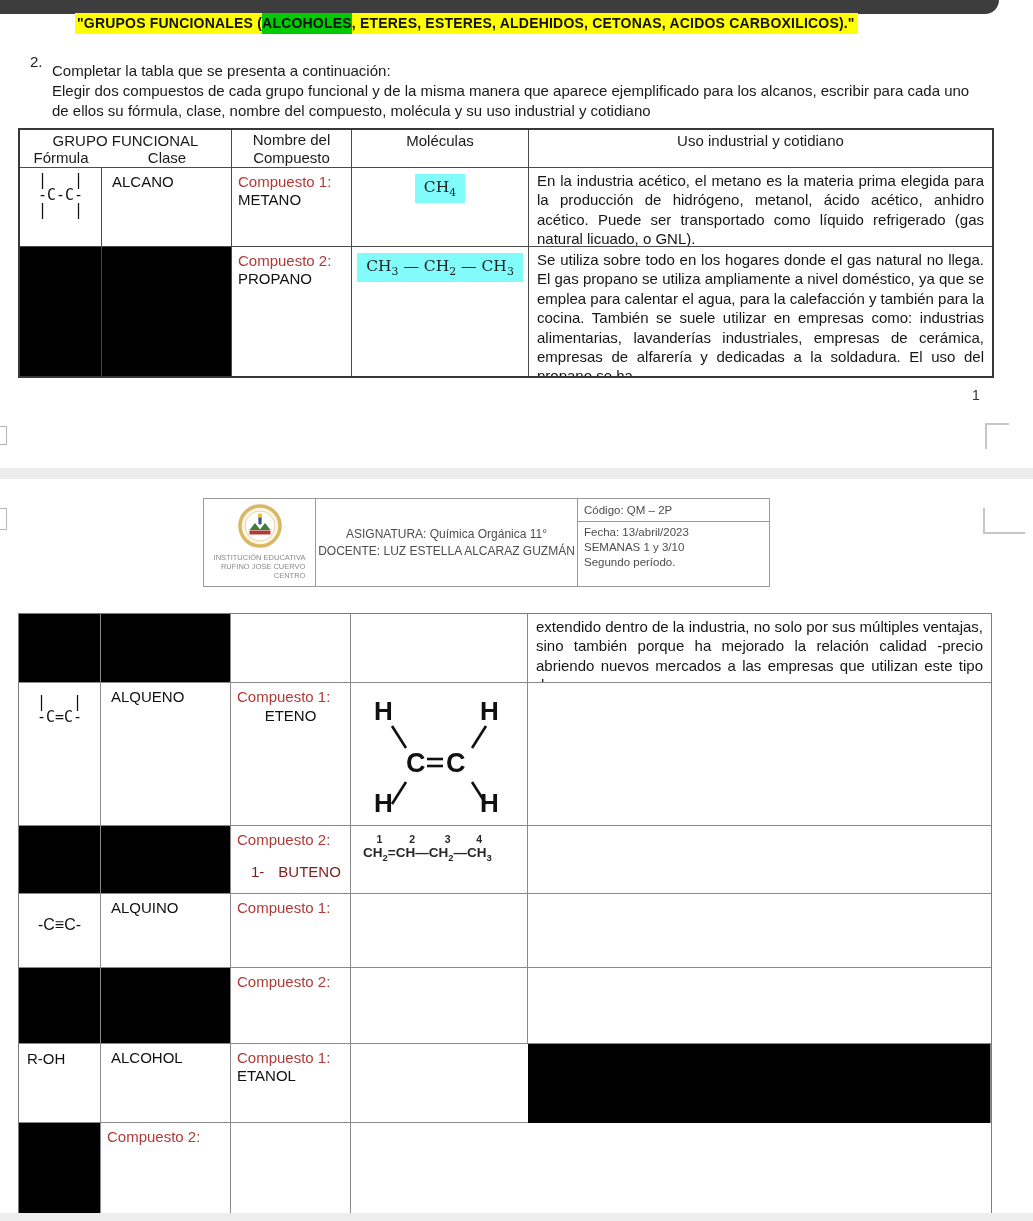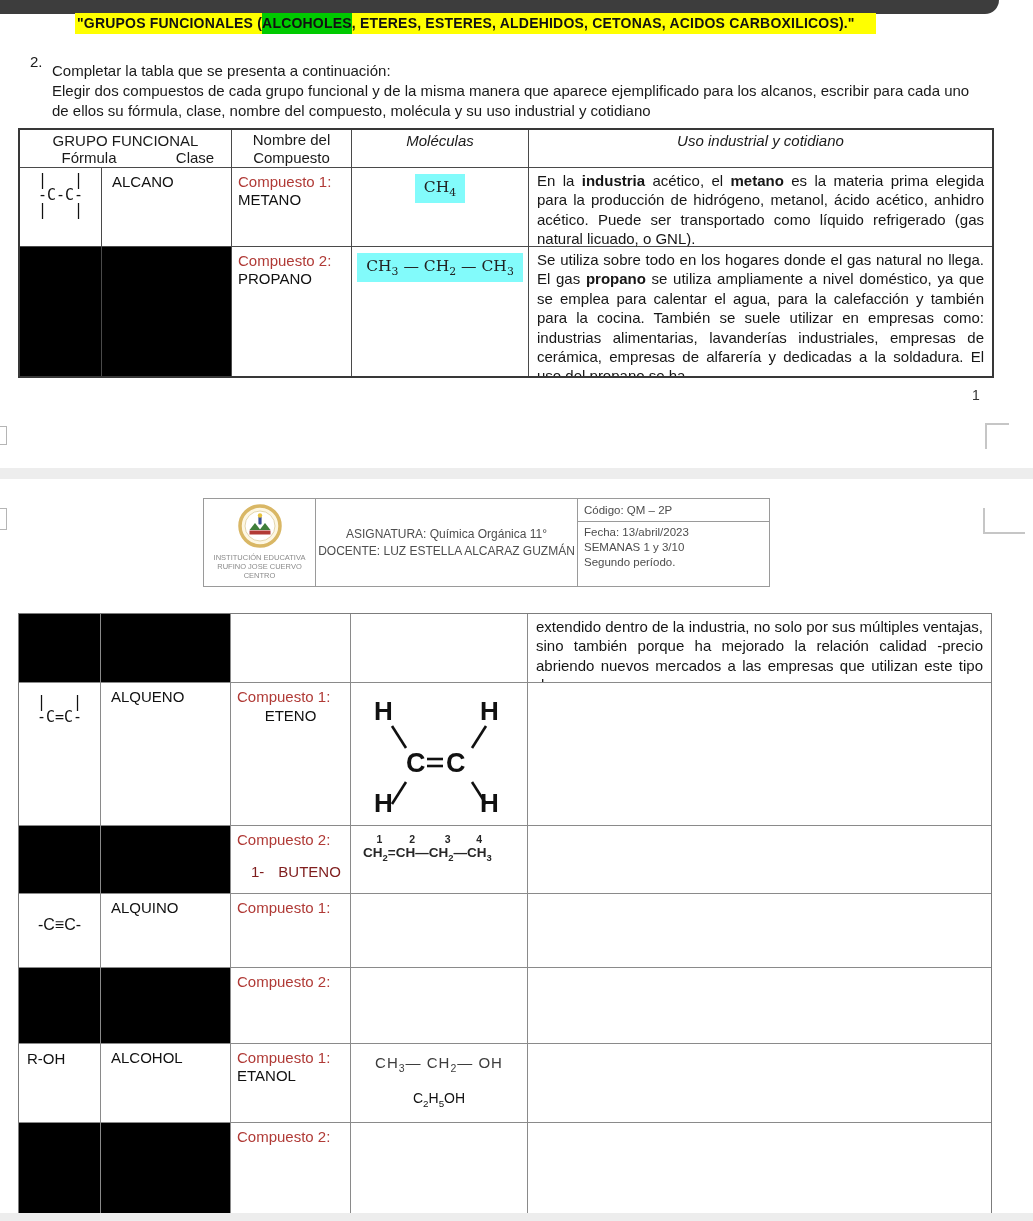--- a/index.html
+++ b/index.html
@@ -7,64 +7,64 @@
           font-family:"Liberation Sans",sans-serif;color:#1a1a1a;}
   .abs{position:absolute;}
 
   
   .topbar{left:0;top:0;width:999px;height:14px;background:#3d3d3d;border-radius:0 0 14px 0;}
 
   
   .title{left:75px;top:15px;font-size:14px;font-weight:bold;letter-spacing:.2px;white-space:nowrap;color:#111;}
   .hl-y{background:var(--yellow);padding:2px 0 3px 2px;}
   .hl-g{background:var(--green);padding:2px 0 3px 0;}
-  .hl-y2{background:var(--yellow);padding:2px 21px 3px 0;}
+  .hl-y2{background:var(--yellow);padding:2px 3px 3px 0;}
 
   
   .instr-num{left:30px;top:53px;font-size:15px;}
   .instr-body{left:52px;top:61px;width:936px;font-size:15px;line-height:20px;}
 
   
   .tbl{display:grid;background:#fff;}
   .t1{left:18px;top:128px;grid-template-columns:82px 130px 120px 177px 463px;
       grid-template-rows:38px 79px 129px;border:2px solid #383838;}
   .t1 .cell{border-right:1px solid #4a4a4a;border-bottom:1px solid #4a4a4a;}
   .t2{left:18px;top:613px;grid-template-columns:82px 130px 120px 177px 463px;
       grid-template-rows:69px 143px 68px 74px 76px 79px 91px;border:1px solid #7c7c7c;}
   .t2 .cell{border-right:1px solid #8a8a8a;border-bottom:1px solid #8a8a8a;}
   .cell{overflow:hidden;}
   .lastcol{border-right:none!important;}
   .lastrow{border-bottom:none!important;}
   .blackout{background:#000;}
 
   .hc-group{grid-column:1/3;display:flex;flex-direction:column;justify-content:center;font-size:15px;}
   .hc-group .g1{text-align:center;}
-  .hc-group .g2{display:grid;grid-template-columns:82px 130px;margin-left:28px;}
+  .hc-group .g2{display:grid;grid-template-columns:82px 130px;}
   .hc-group .g2 span{text-align:center;}
   .hc-center{display:flex;flex-direction:column;align-items:center;justify-content:center;font-size:15px;line-height:18px;}
-  .hc-top{font-size:15px;text-align:center;padding-top:2px;font-style:italic;}
+  .hc-top{font-size:15px;text-align:center;padding-top:2px;}
 
   .fcol{font-family:"DejaVu Sans Mono",monospace;font-size:15px;line-height:15px;text-align:center;padding-top:5px;color:#111;}
   .fcol.pt12{padding-top:12px;}
   .fsingle{font-size:16px;text-align:center;padding-top:22px;color:#111;}
   .fplain{font-size:15px;padding:6px 0 0 8px;color:#111;}
   .clase{font-size:15px;padding:5px 0 0 10px;color:#111;}
   .comp{padding:5px 6px;font-size:15px;}
   .lbl{color:var(--red-label);}
   .cname{margin-top:1px;color:#111;}
   .cname-center{text-align:center;margin-top:2px;color:#111;}
   .bute-name{margin-top:15px;padding-left:14px;color:#7f1d1d;}
   .bute-name .pfx{margin-right:14px;}
 
   .molcell{text-align:center;padding-top:6px;}
   .mol-hl{display:inline-block;background:var(--cyan);font-family:"DejaVu Serif",serif;
           font-size:15.5px;padding:4px 9px;color:#222;}
   .mol-hl sub,.frm sub{font-size:70%;}
   .uso{padding:3px 8px 0 8px;font-size:15px;line-height:19.4px;text-align:justify;color:#161616;}
-  .uso b{font-weight:bold;}
+  .uso b{font-weight:normal;}
 
   
   .ethcell{display:flex;align-items:center;justify-content:center;}
   .ethcell svg text{font-family:"Liberation Sans",sans-serif;font-weight:600;fill:#111;}
 
   
   .butcell{display:flex;align-items:flex-start;padding:8px 0 0 12px;}
   .btok{display:inline-flex;flex-direction:column;align-items:center;
         font-size:13.5px;font-weight:600;color:#262626;}
   .bnum{font-size:10.5px;line-height:11px;font-weight:600;}
@@ -82,21 +82,21 @@
   .mark-b{left:983px;top:508px;width:40px;height:24px;border-left:2px solid #c6c6c6;border-bottom:2px solid #c6c6c6;}
   .edge-m1{left:0;top:426px;width:6px;height:17px;border:1px solid #b5b5b5;border-left:none;}
   .edge-m2{left:0;top:508px;width:6px;height:20px;border:1px solid #b5b5b5;border-left:none;}
 
   
   .hdr{left:203px;top:498px;display:grid;grid-template-columns:112px 262px 191px;
        height:87px;border:1px solid #9a9a9a;font-size:12px;color:#4d4d4d;}
   .hdr .hcell{border-right:1px solid #9a9a9a;}
   .hdr .hcell:last-child{border-right:none;}
   .logo-cell{display:flex;flex-direction:column;align-items:center;padding-top:4px;}
-  .inst-txt{font-size:7.5px;line-height:9px;color:#8a8a8a;text-align:center;margin-top:2px;}
+  .inst-txt{font-size:7.5px;line-height:9px;color:#8a8a8a;text-align:right;margin-top:2px;}
   .mid-cell{display:flex;flex-direction:column;align-items:center;justify-content:center;line-height:17px;text-align:center;}
   .right-cell{display:flex;flex-direction:column;font-size:11.5px;line-height:15px;}
   .rc-top{padding:4px 6px 3px 6px;border-bottom:1px solid #9a9a9a;}
   .rc-bot{padding:3px 6px;}
 </style>
 </head>
 <body>
 
 <div class="screen">
 
@@ -273,24 +273,20 @@
     </div>
     <div class="cell"></div>
     <div class="cell lastcol"></div>
 
     <div class="cell fplain">R-OH</div>
     <div class="cell clase">ALCOHOL</div>
     <div class="cell comp">
       <div class="lbl">Compuesto 1:</div>
       <div class="cname">ETANOL</div>
     </div>
-    <div class="cell etohcell">
-      <div class="etoh-struct frm">CH<sub>3</sub>— CH<sub>2</sub>— OH</div>
-      <div class="etoh-simple frm">C<sub>2</sub>H<sub>5</sub>OH</div>
-    </div>
     <div class="cell lastcol"></div>
 
     <div class="cell blackout lastrow"></div>
     <div class="cell blackout lastrow"></div>
     <div class="cell comp lastrow">
       <div class="lbl">Compuesto 2:</div>
     </div>
     <div class="cell lastrow"></div>
     <div class="cell lastcol lastrow"></div>
   </div>

